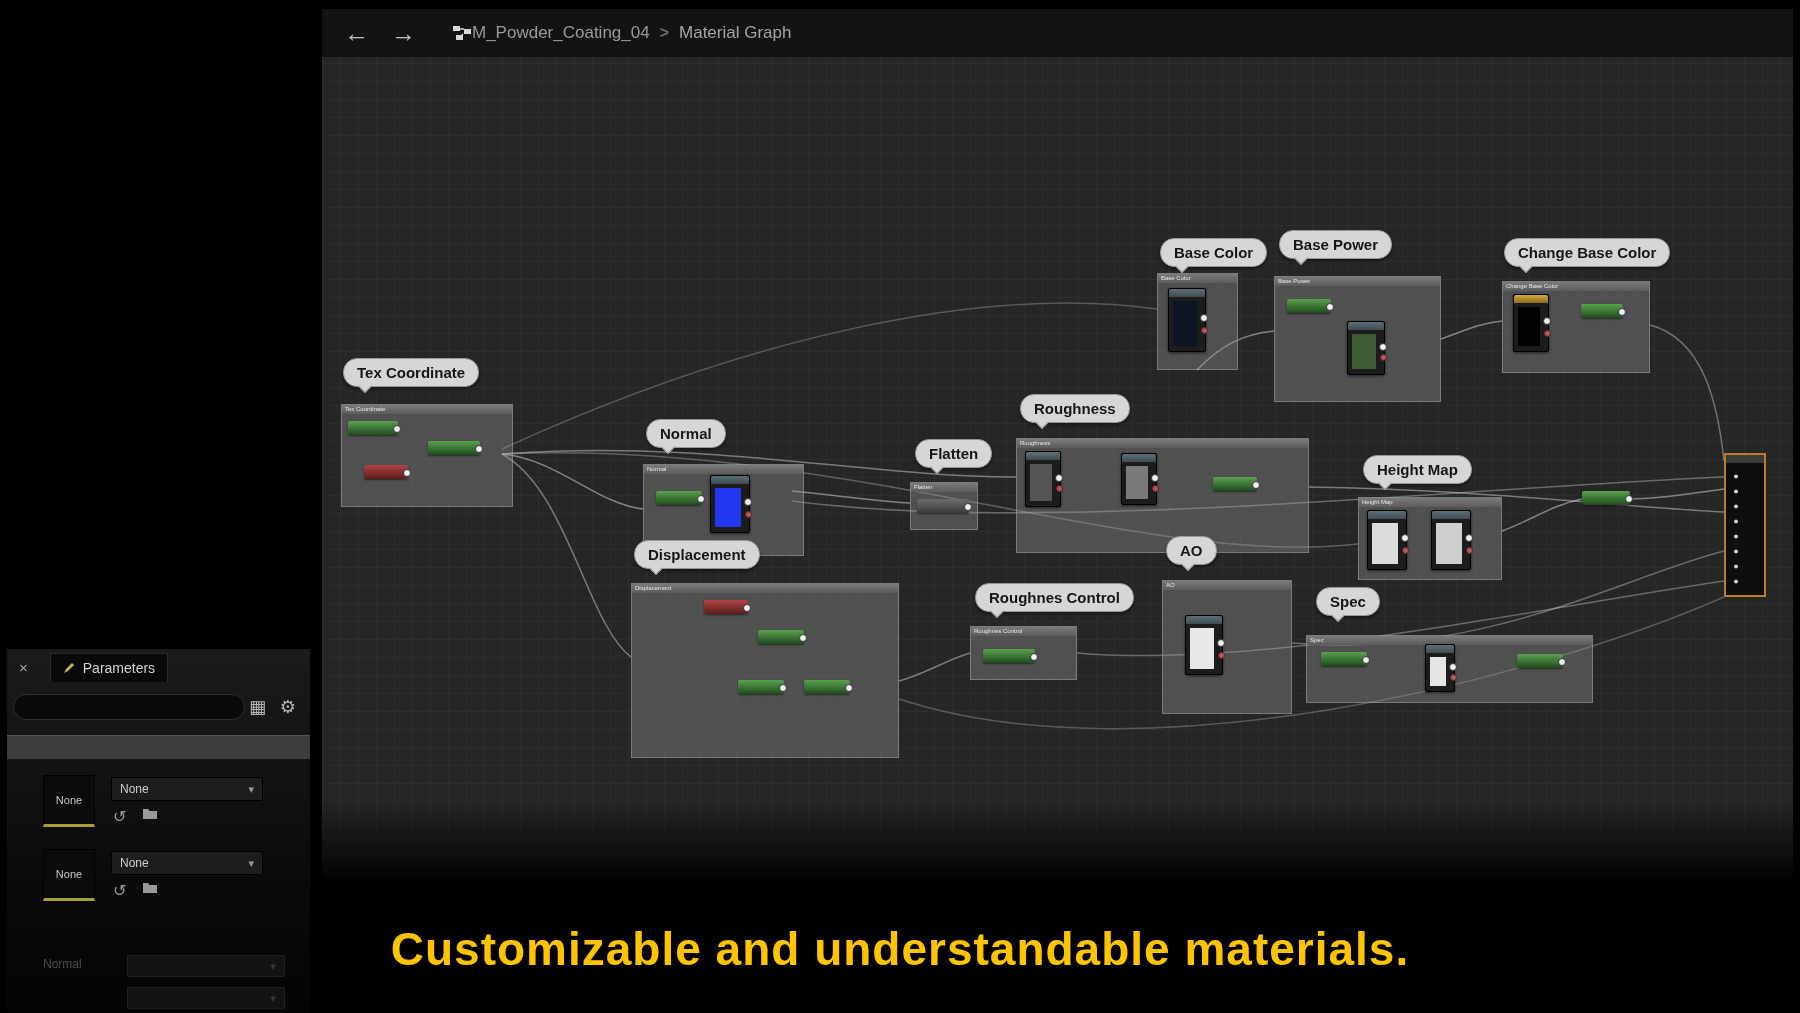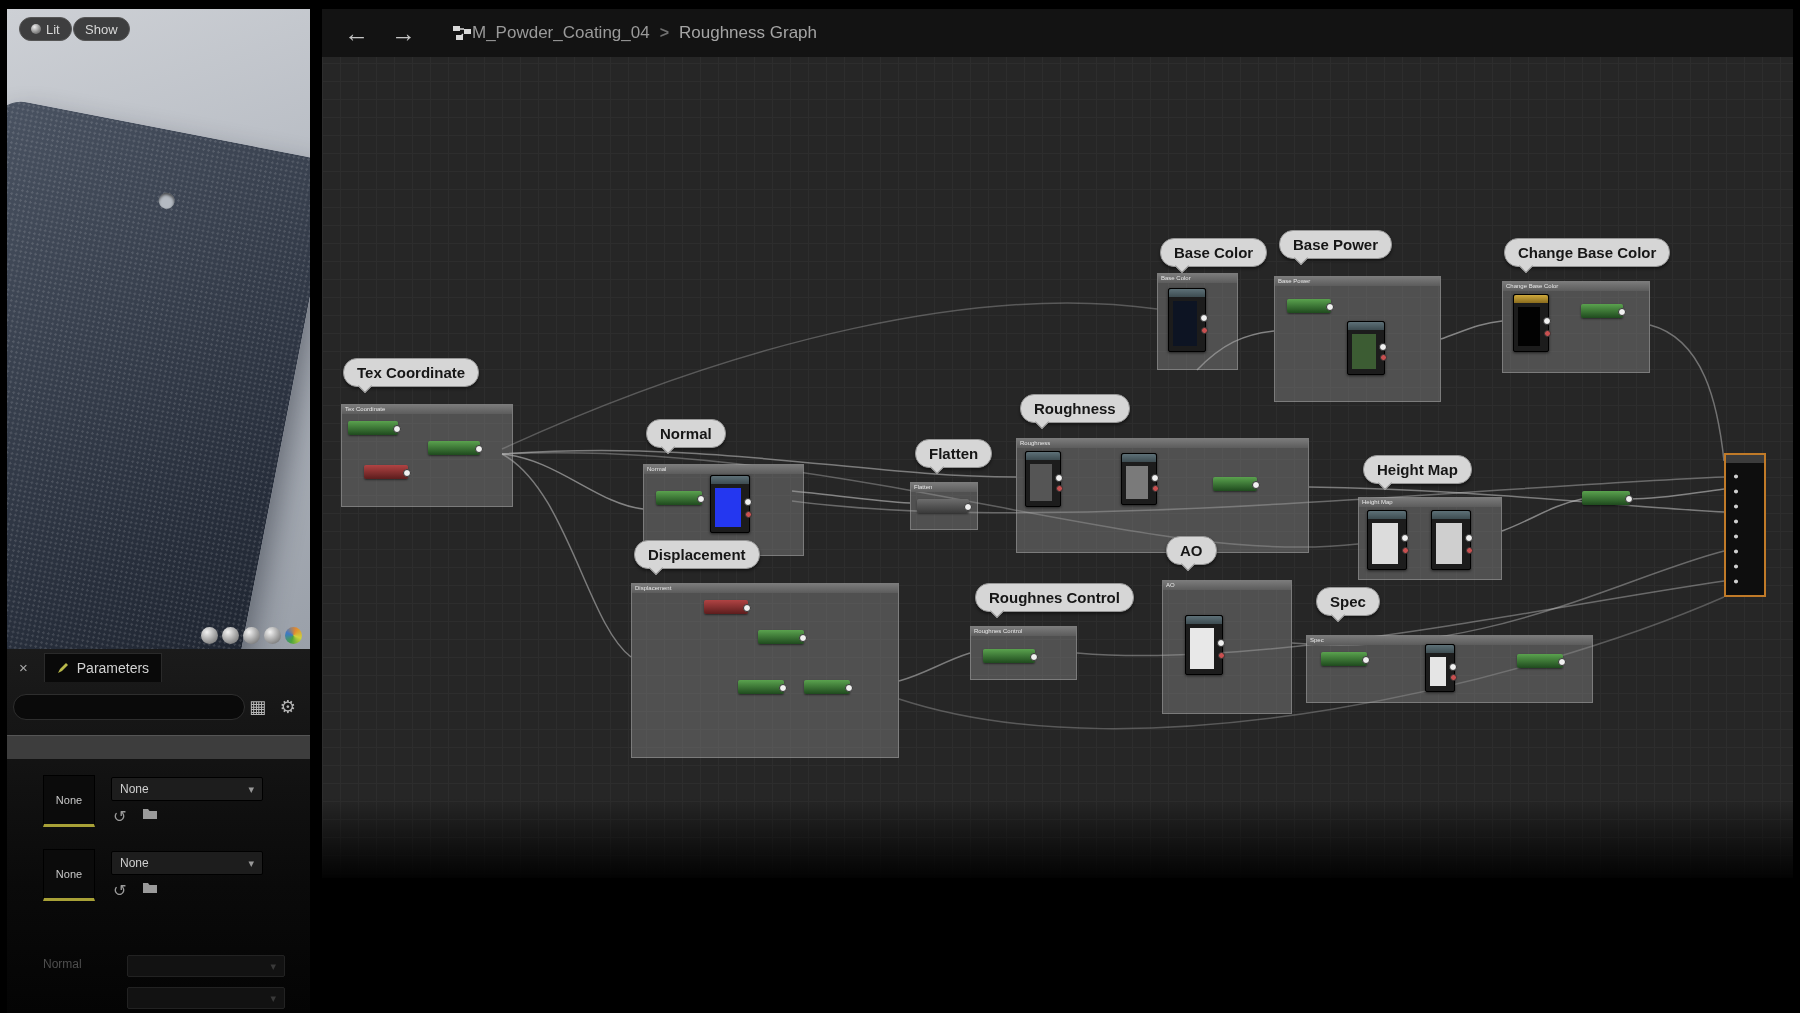--- a/index.html
+++ b/index.html
@@ -26,21 +26,21 @@
   .shape-row { position:absolute; right:8px; bottom:5px; display:flex; gap:4px; }
   .shape { width:17px; height:17px; border-radius:50%;
            background:radial-gradient(circle at 35% 30%,#f2f2f2,#a0a0a0 55%,#606060); }
   .shape.colorful { background:conic-gradient(from 20deg,#e2892f,#cdd23c,#4aa43c,#3c78c8,#e2892f); }
 
   
   .params { position:absolute; left:7px; top:649px; width:303px; height:364px;
             background:linear-gradient(#1b1b1b 0%,#121212 35%,#0a0a0a 65%,#040404 100%); }
   .p-head { position:absolute; left:0; top:0; width:100%; height:36px; display:flex; align-items:center; }
   .p-close { margin-left:12px; color:#a8a8a8; font-size:15px; cursor:default; }
-  .p-tab { display:flex; align-items:center; gap:7px; margin-left:16px; padding:6px 12px;
+  .p-tab { display:flex; align-items:center; gap:7px; margin-left:22px; padding:6px 12px;
            background:#090909; border:1px solid #2a2a2a; border-bottom:none; color:#d2d2d2; font-size:14px; }
   .p-search-row { position:absolute; left:0; top:44px; width:100%; height:28px; }
   .p-search { position:absolute; left:6px; top:1px; width:232px; height:26px; border-radius:13px;
               background:#0a0a0a; border:1px solid #2e2e2e; color:#ccc; font-size:13px; padding:0 12px; outline:none; }
   .p-ico { position:absolute; top:2px; color:#b5b5b5; font-size:18px; line-height:24px; }
   .icon-table::before { content:"▦"; }
   .icon-gear::before { content:"⚙"; }
   .icon-revert::before { content:"↺"; }
   .p-strip { position:absolute; left:0; top:86px; width:100%; height:24px; background:#3d3d3d; border-top:1px solid #555; }
   .tex-row { position:absolute; left:0; width:100%; height:64px; }
@@ -120,39 +120,20 @@
              color:#ffc400; font-size:46px; font-weight:bold; letter-spacing:1px;
              text-shadow:-2px 0 2px #000, 2px 0 2px #000, 0 -2px 2px #000, 0 3px 4px rgba(0,0,0,.9); }
 
   .icon-svg { display:inline-flex; }
 </style>
 </head>
 <body>
 
 <div class="page">
 
-  <div class="viewport">
-    <div class="plate">
-      <div class="plate-hole"></div>
-    </div>
-    <div class="vp-btn lit">
-      <span class="vp-dot"></span>
-      <span>Lit</span>
-    </div>
-    <div class="vp-btn show">
-      <span>Show</span>
-    </div>
-    <div class="shape-row">
-      <span class="shape"></span>
-      <span class="shape"></span>
-      <span class="shape"></span>
-      <span class="shape"></span>
-      <span class="shape colorful"></span>
-    </div>
-  </div>
 
   <div class="params">
     <div class="p-head">
       <span class="p-close">×</span>
       <div class="p-tab">
         <span class="icon-svg">
           <svg width="13" height="13" viewBox="0 0 13 13">
               <path d="M1 12 L3 8 L9 2 L11 4 L5 10 Z" fill="#b8b84a"></path>
             </svg>
         </span>
@@ -367,20 +348,21 @@
       <span class="bc-icon">
         <svg width="20" height="16" viewBox="0 0 20 16">
           <rect x="1" y="1" width="7" height="5" fill="#d8d8d8"></rect>
           <rect x="12" y="4" width="7" height="5" fill="#d8d8d8"></rect>
           <rect x="4" y="10" width="7" height="5" fill="#d8d8d8"></rect>
           <path d="M8 4 H12 M11 9 L9 11" stroke="#d8d8d8" stroke-width="1.4" fill="none"></path>
         </svg>
       </span>
       <span class="bc-asset">M_Powder_Coating_04</span>
       <span class="bc-sep">&gt;</span>
-      <span class="bc-page">Roughness Graph</span>
+      <span class="bc-page">Material Graph</span>
     </div>
 
     <div class="graph-fade"></div>
   </div>
 
+  <div class="caption">Customizable and understandable materials.</div>
 
 </div>
 
 </body></html>

